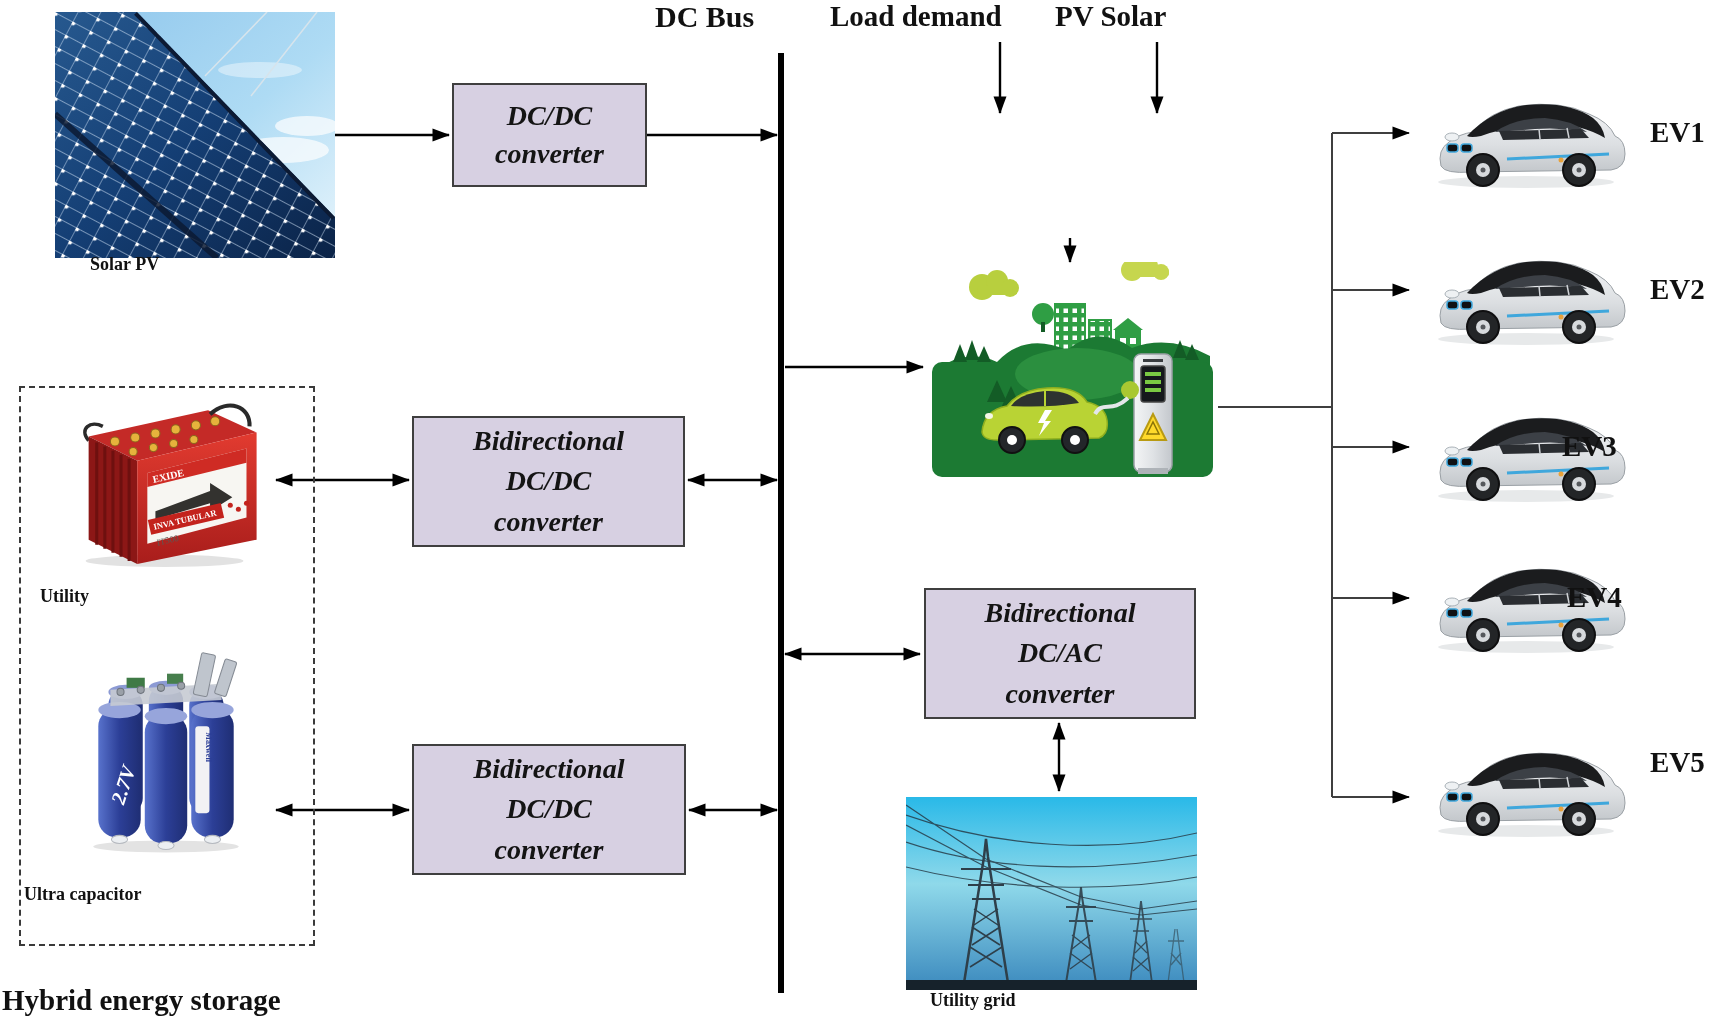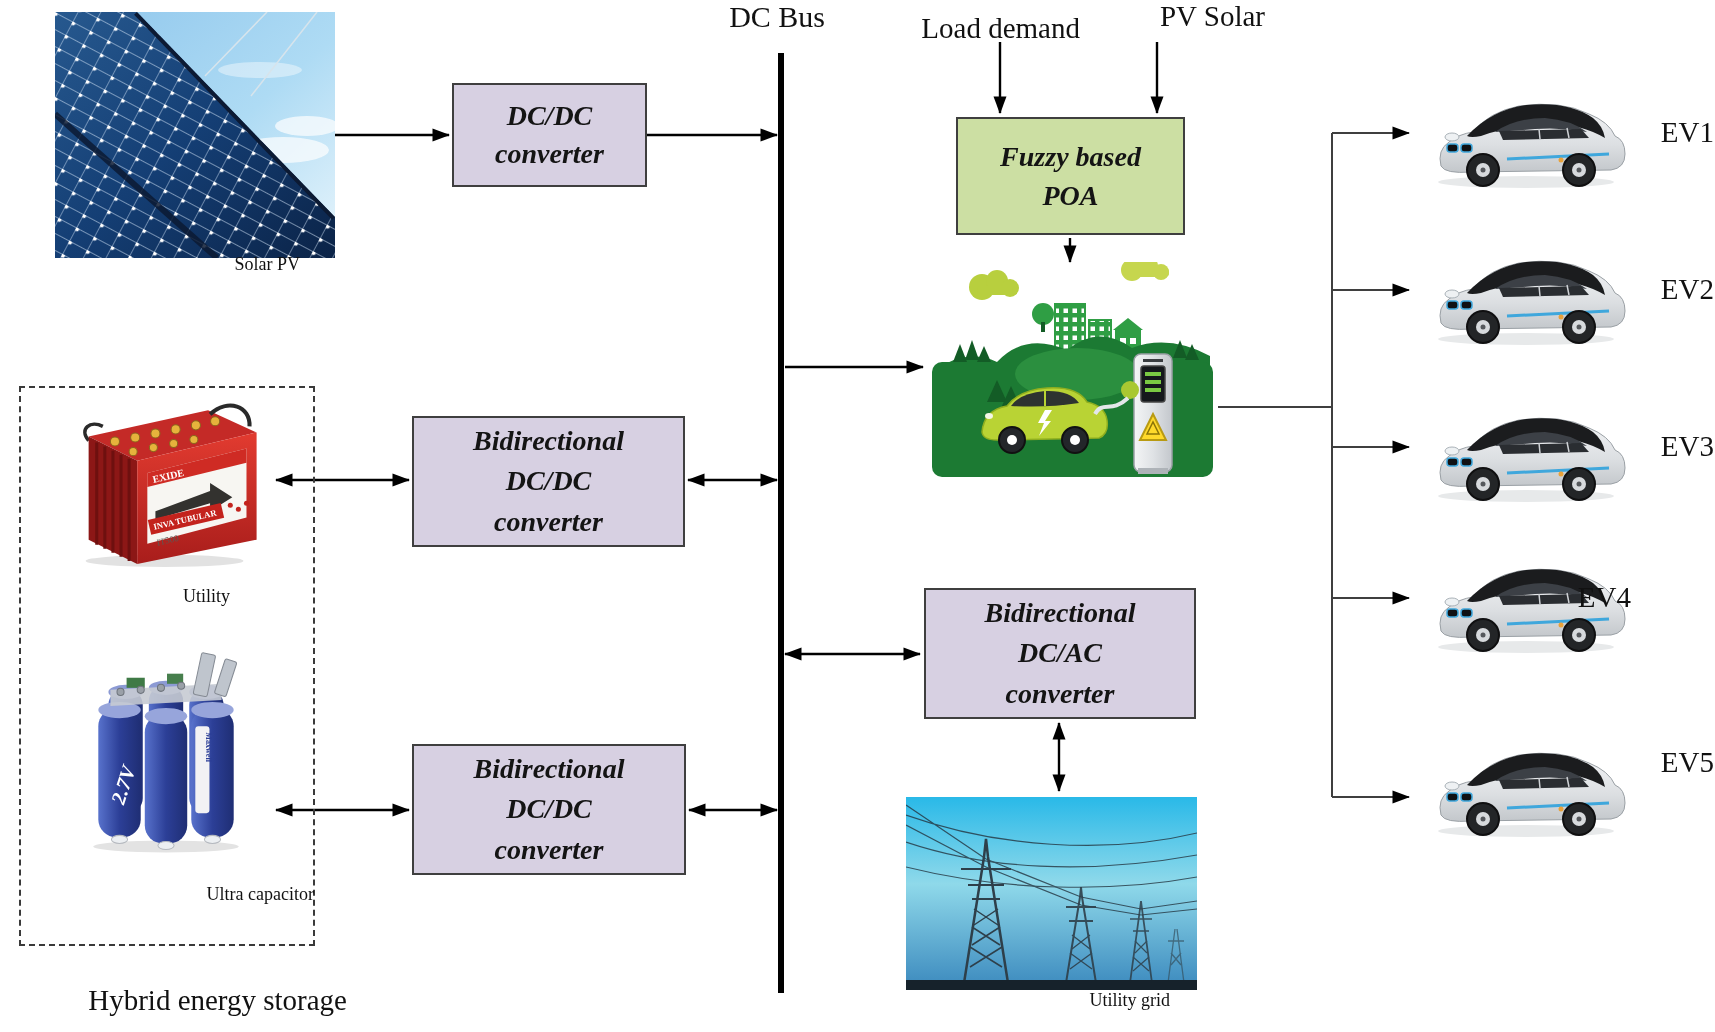--- a/index.html
+++ b/index.html
@@ -1,18 +1,18 @@
 <!DOCTYPE html>
 <html><head>
 <meta charset="utf-8">
 <style>
   html,body{margin:0;padding:0;background:#ffffff;}
   .canvas{position:relative;width:1715px;height:1032px;background:#ffffff;overflow:hidden;
           font-family:"Liberation Serif","DejaVu Serif",serif;}
-  .lbl{position:absolute;font-weight:normal;color:#111;text-align:right;line-height:1.15;}
+  .lbl{position:absolute;font-weight:bold;color:#111;text-align:left;line-height:1.15;}
   .f30{font-size:30px;} .f29{font-size:29px;} .f28{font-size:18px;}
   .box{position:absolute;border:2px solid #3f3f3f;display:flex;flex-direction:column;
        align-items:center;justify-content:center;font-weight:bold;font-size:28px;color:#141414;
        text-align:center;line-height:1.45;box-sizing:border-box;font-style:italic;}
   .lavender{background:#d7d0e2;}
   .greenbox{background:#ccdfa3;}
   .dashed-box{position:absolute;border:2.5px dashed #3a3a3a;box-sizing:border-box;background:transparent;}
   svg{display:block;}
   .imgbox{position:absolute;}
   .connectors{position:absolute;left:0;top:0;}
@@ -77,21 +77,21 @@
           <circle cx="168" cy="96" r="2.5" fill="#55585c"></circle>
         <rect x="36" y="70" width="11" height="8" rx="3" fill="#101113" stroke="#3fa7dc" stroke-width="1.5"></rect>
         <rect x="50" y="70" width="11" height="8" rx="3" fill="#101113" stroke="#3fa7dc" stroke-width="1.5"></rect>
         <ellipse cx="41" cy="63" rx="7" ry="4" fill="#eef1f3" stroke="#aab2b8" stroke-width="1"></ellipse>
         <circle cx="150" cy="86" r="2.5" fill="#e8a13a"></circle>
       </symbol>
     </defs>
   </svg>
 
   <div class="lbl f30" style="left:655px;top:0;width:170px;">DC Bus</div>
-  <div class="lbl f29" style="left:830px;top:12px;width:250px;">Load demand</div>
+  <div class="lbl f29" style="left:830px;top:0;width:250px;">Load demand</div>
   <div class="lbl f29" style="left:1055px;top:0;width:210px;">PV Solar</div>
 
   <div class="imgbox" style="left:55px;top:12px;width:280px;height:246px;">
     <svg width="280" height="246" viewBox="0 0 280 246">
       <defs>
         <linearGradient id="skyg" x1="0" y1="0" x2="1" y2="1">
           <stop offset="0" stop-color="#8fc6ec"></stop>
             <stop offset="0.55" stop-color="#aedbf4"></stop>
             <stop offset="1" stop-color="#e8f5fc"></stop>
         </linearGradient>
@@ -123,24 +123,20 @@
       </g>
     </svg>
   </div>
   <div class="lbl f28" style="left:90px;top:254px;width:210px;">Solar PV</div>
 
   <div class="box lavender" style="left:452px;top:83px;width:195px;height:104px;line-height:1.35;">
     <div>DC/DC</div>
     <div>converter</div>
   </div>
 
-  <div class="box greenbox" style="left:956px;top:117px;width:229px;height:118px;line-height:1.4;">
-    <div>Fuzzy based</div>
-    <div>POA</div>
-  </div>
 
   <div class="box lavender" style="left:412px;top:416px;width:273px;height:131px;">
     <div>Bidirectional</div>
     <div>DC/DC</div>
     <div>converter</div>
   </div>
 
   <div class="box lavender" style="left:412px;top:744px;width:274px;height:131px;">
     <div>Bidirectional</div>
     <div>DC/DC</div>
@@ -370,21 +366,21 @@
         <use href="#ev-car"></use>
       </svg>
   </div>
   <div class="lbl f29" style="left:1650px;top:273px;width:64px;">EV2</div>
 
   <div class="imgbox" style="left:1411px;top:388px;width:230px;height:118px;">
     <svg width="230" height="118">
         <use href="#ev-car"></use>
       </svg>
   </div>
-  <div class="lbl f29" style="left:1650px;top:430px;width:64px;">EV3</div>
+  <div class="lbl f29" style="left:1562px;top:430px;width:64px;">EV3</div>
 
   <div class="imgbox" style="left:1411px;top:539px;width:230px;height:118px;">
     <svg width="230" height="118">
         <use href="#ev-car"></use>
       </svg>
   </div>
   <div class="lbl f29" style="left:1567px;top:581px;width:64px;">EV4</div>
 
   <div class="imgbox" style="left:1411px;top:723px;width:230px;height:118px;">
     <svg width="230" height="118">

